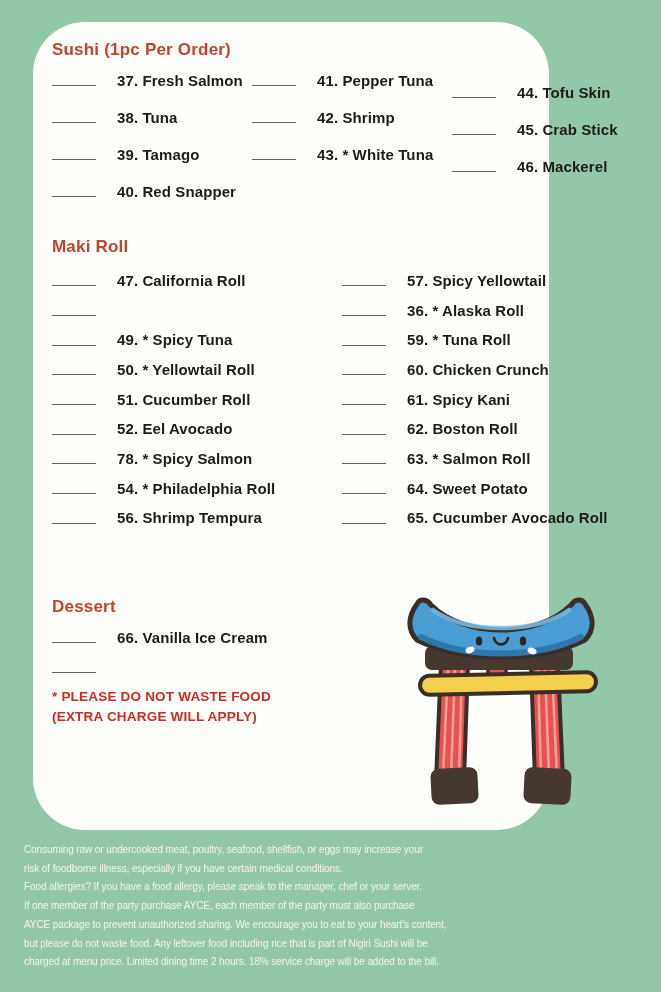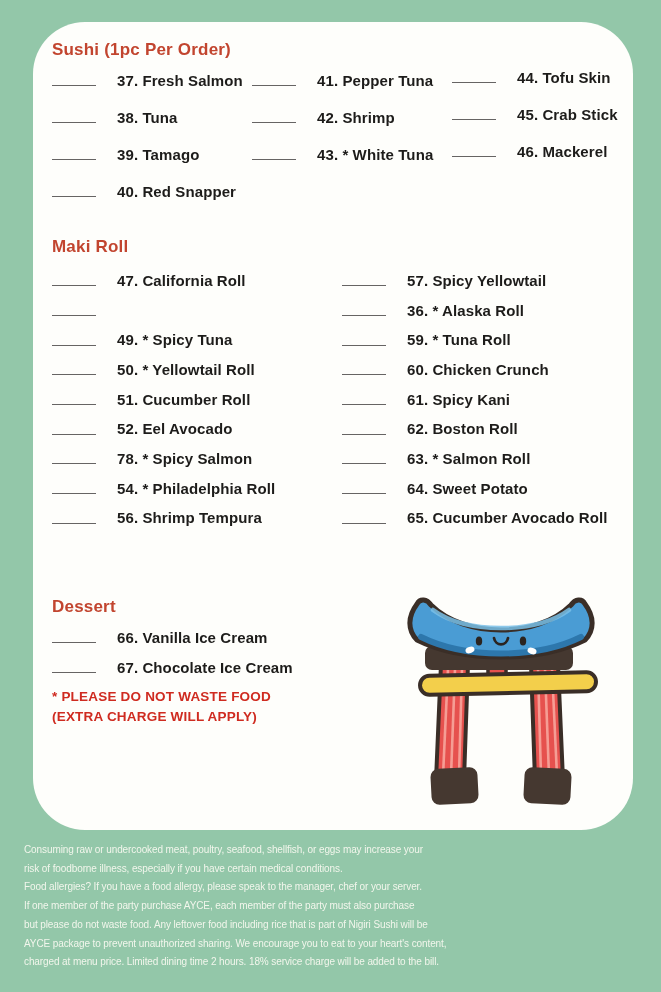--- a/index.html
+++ b/index.html
@@ -9,40 +9,40 @@
     width:661px; height:992px;
     background:#93c7a9;
     font-family:"Liberation Sans", sans-serif;
     overflow:hidden;
   }
   .stage { position:absolute; inset:0; }
 
   .card {
     position:absolute;
     left:33px; top:22px;
-    width:600px; height:808px;
+    width:516px; height:808px;
     background:#fefefb;
     border-radius:52px;
   }
 
   .section-title {
     position:absolute;
     font-size:17px; font-weight:700;
     color:#c2452f;
     letter-spacing:.2px;
     white-space:nowrap;
   }
   #sushi-title   { left:19px; top:18px; }
   #maki-title    { left:19px; top:215px; }
   #dessert-title { left:19px; top:575px; }
 
   .menu-col { position:absolute; }
   #sushi-c1 { left:19px;  top:39px; }
   #sushi-c2 { left:219px; top:39px; }
-  #sushi-c3 { left:419px; top:36px; }
+  #sushi-c3 { left:419px; top:51px; }
   #maki-c1  { left:19px;  top:243px; }
   #maki-c2  { left:309px; top:243px; }
   #dessert-c1 { left:19px; top:600px; }
 
   .item {
     display:flex; align-items:center; gap:21px;
     height:37px;
     white-space:nowrap;
   }
   .maki .item, .dessert .item { height:29.7px; }
@@ -255,21 +255,20 @@
 
     <div class="menu-col dessert" id="dessert-c1">
 
         <div class="item">
           <span class="blank"></span>
           <span class="label">66. Vanilla Ice Cream</span>
         </div>
 
         <div class="item">
           <span class="blank"></span>
-          <span class="label">67. Chocolate Ice Cream</span>
         </div>
       </div>
 
     <div class="note">
       <div>* PLEASE DO NOT WASTE FOOD</div>
       <div>(EXTRA CHARGE WILL APPLY)</div>
     </div>
 
     <svg class="torii" viewBox="0 0 220 230">
 
@@ -313,20 +312,20 @@
   <div class="footer">
 
       <div class="footer-line">Consuming raw or undercooked meat, poultry, seafood, shellfish, or eggs may increase your</div>
 
       <div class="footer-line">risk of foodborne illness, especially if you have certain medical conditions.</div>
 
       <div class="footer-line">Food allergies? If you have a food allergy, please speak to the manager, chef or your server.</div>
 
       <div class="footer-line">If one member of the party purchase AYCE, each member of the party must also purchase</div>
 
+      <div class="footer-line">AYCE package to prevent unauthorized sharing. We encourage you to eat to your heart's content,</div>
+
       <div class="footer-line">but please do not waste food. Any leftover food including rice that is part of Nigiri Sushi will be</div>
-
-      <div class="footer-line">AYCE package to prevent unauthorized sharing. We encourage you to eat to your heart's content,</div>
 
       <div class="footer-line">charged at menu price. Limited dining time 2 hours. 18% service charge will be added to the bill.</div>
     </div>
 
 </div>
 
 </body></html>

